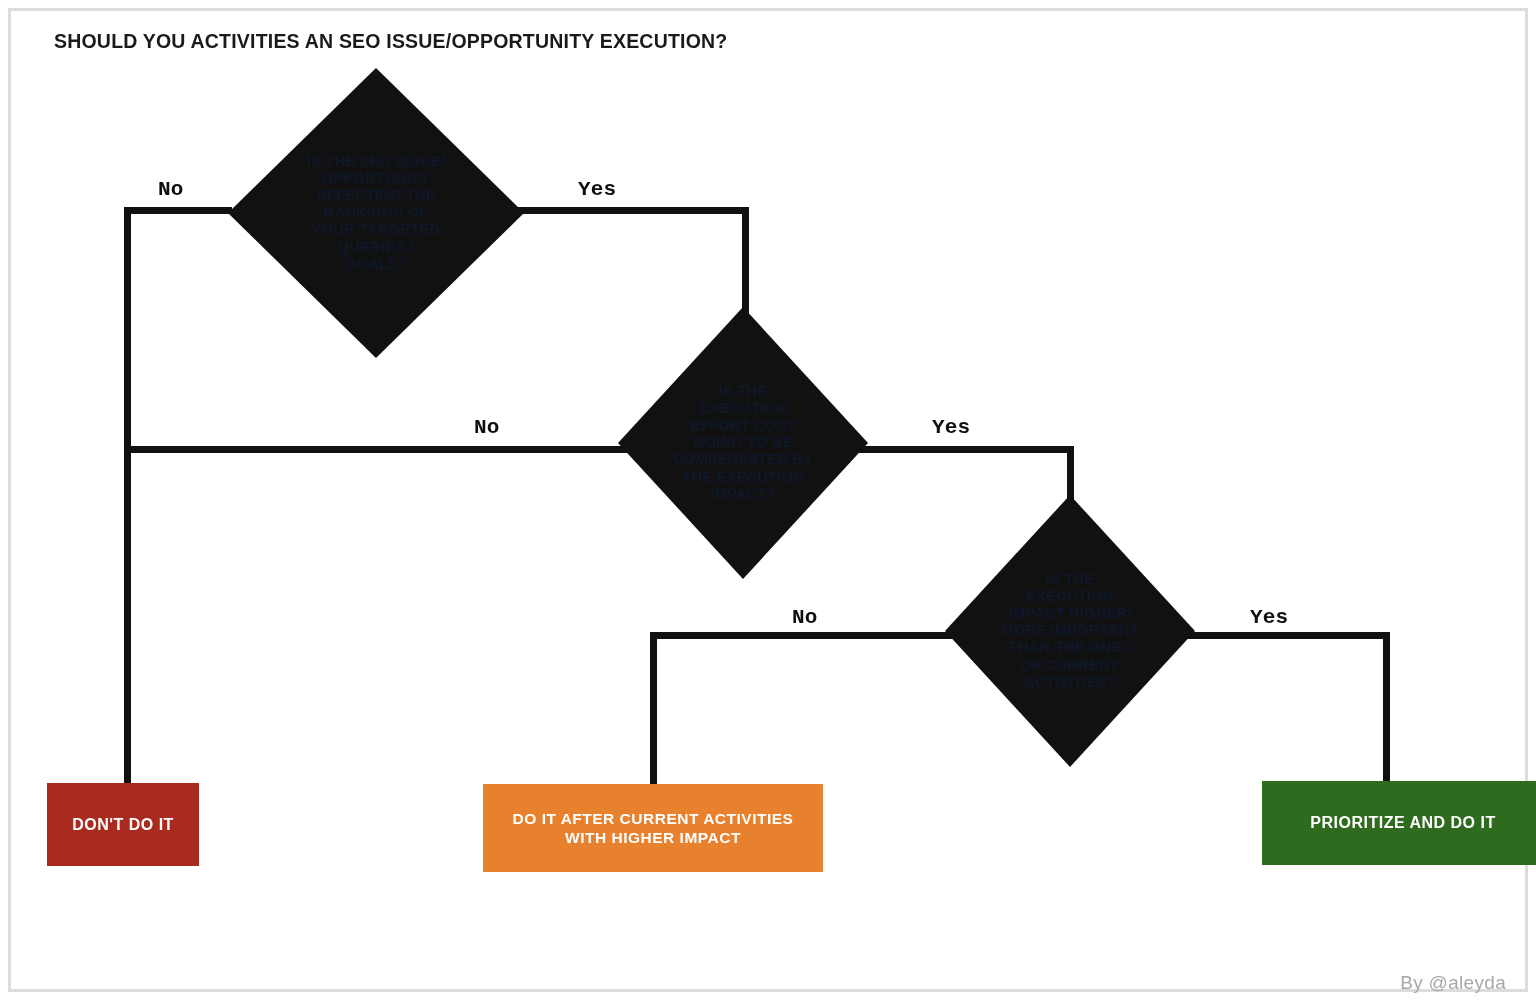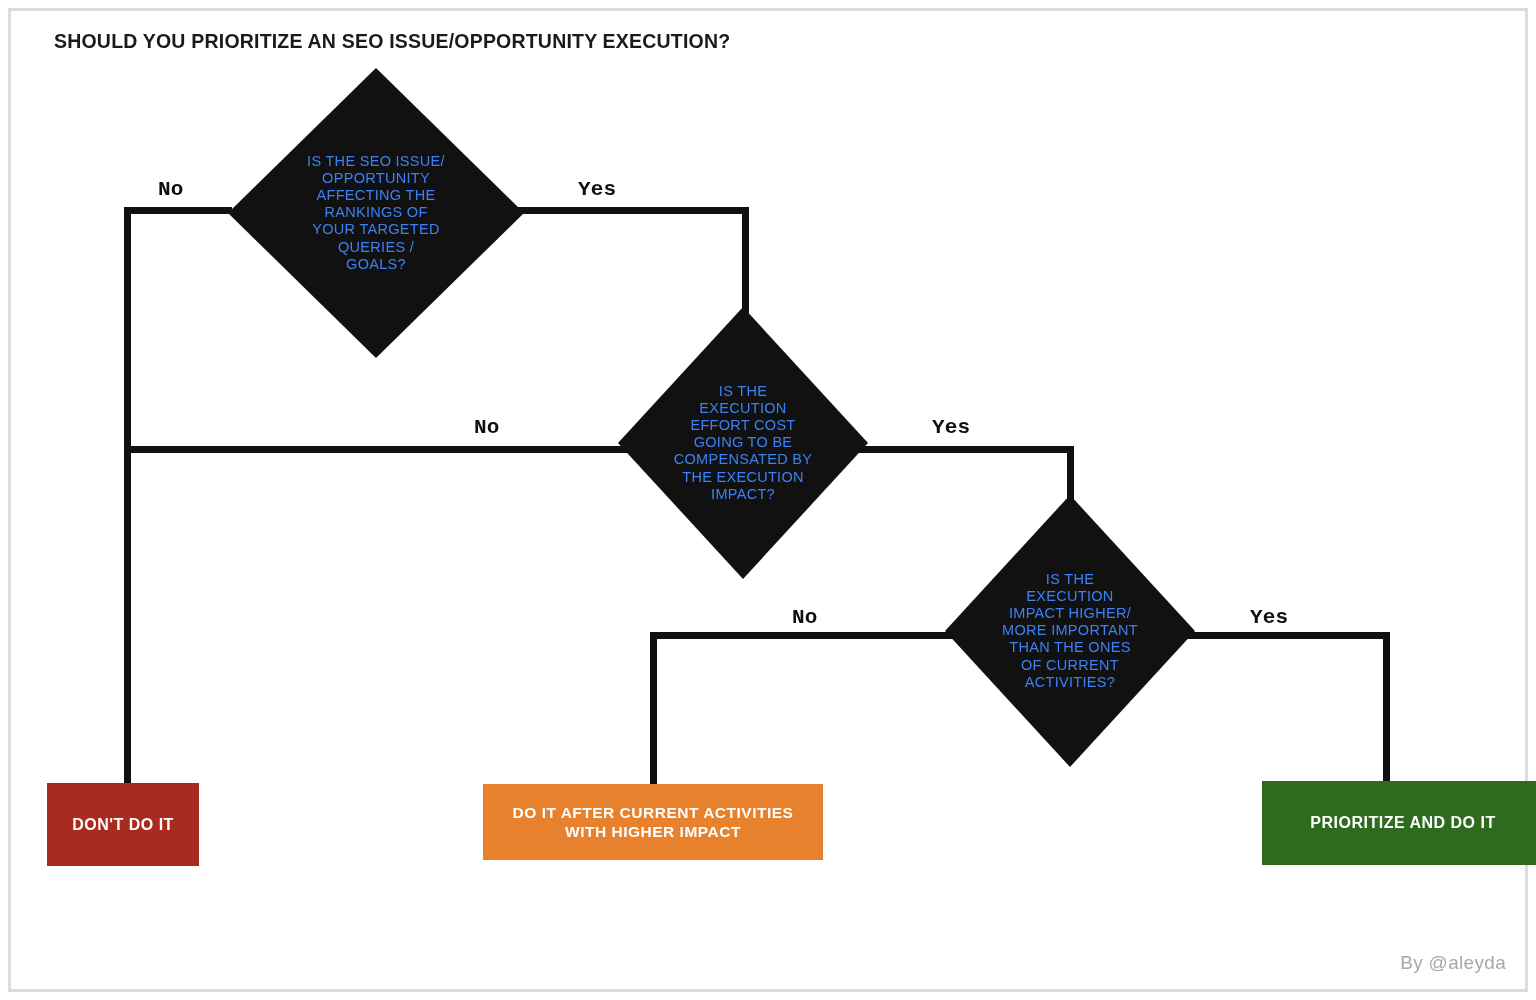--- a/index.html
+++ b/index.html
@@ -59,22 +59,22 @@
     width: 100%;
     height: 100%;
   }
   .diamond .dtext {
     position: absolute;
     left: 50%;
     top: 50%;
     transform: translate(-50%, -50%);
     width: 78%;
     text-align: center;
-    color: #3b82f6;
-    font-weight: normal;
+    color: #0f172a;
+    font-weight: bold;
     line-height: 1.18;
     letter-spacing: 0.3px;
     white-space: pre-line;
     pointer-events: none;
   }
   
   .termbox {
     position: absolute;
     display: flex;
     align-items: center;
@@ -94,36 +94,36 @@
     font-size: 21px;
     font-weight: bold;
     color: #0f0f0f;
     letter-spacing: 0.2px;
     white-space: nowrap;
     font-family: Liberation Mono, monospace;
   }
   .credit {
     position: absolute;
     right: 30px;
-    bottom: 26px;
+    bottom: 6px;
     font-size: 19px;
     color: #a8a8a8;
     letter-spacing: 0.3px;
     white-space: nowrap;
   }
 </style>
 </head>
 <body>
 
 <div id="page">
   <div id="frame"></div>
 
   <div id="canvas">
 
-    <div class="title">SHOULD YOU PRIORITIZE AN SEO ISSUE/OPPORTUNITY EXECUTION?</div>
+    <div class="title">SHOULD YOU ACTIVITIES AN SEO ISSUE/OPPORTUNITY EXECUTION?</div>
 
     <div class="line" style="left:124px; top:207px; width:108px; height:7px;"></div>
     <div class="line" style="left:124px; top:207px; width:7px; height:576px;"></div>
 
     <div class="line" style="left:518px; top:207px; width:231px; height:7px;"></div>
     <div class="line" style="left:742px; top:207px; width:7px; height:145px;"></div>
 
     <div class="line" style="left:124px; top:446px; width:518px; height:7px;"></div>
 
     <div class="line" style="left:843px; top:446px; width:231px; height:7px;"></div>
@@ -180,21 +180,21 @@
     <div class="edgelabel" style="left:474px; top:416px;">No</div>
     <div class="edgelabel" style="left:932px; top:416px;">Yes</div>
 
     <div class="edgelabel" style="left:792px; top:606px;">No</div>
     <div class="edgelabel" style="left:1250px; top:606px;">Yes</div>
 
     <div class="termbox" style="left:47px; top:783px; width:152px; height:83px; background:#a92a1e; font-size:16px;">
       <span>DON'T DO IT</span>
     </div>
 
-    <div class="termbox" style="left:483px; top:784px; width:340px; height:76px; background:#e8812e; font-size:15.5px;">
+    <div class="termbox" style="left:483px; top:784px; width:340px; height:88px; background:#e8812e; font-size:15.5px;">
       <span>DO IT AFTER CURRENT ACTIVITIES
 WITH HIGHER IMPACT</span>
     </div>
 
     <div class="termbox" style="left:1262px; top:781px; width:282px; height:84px; background:#2e6b1e; font-size:16px;">
       <span>PRIORITIZE AND DO IT</span>
     </div>
 
     <div class="credit">By @aleyda</div>
 

